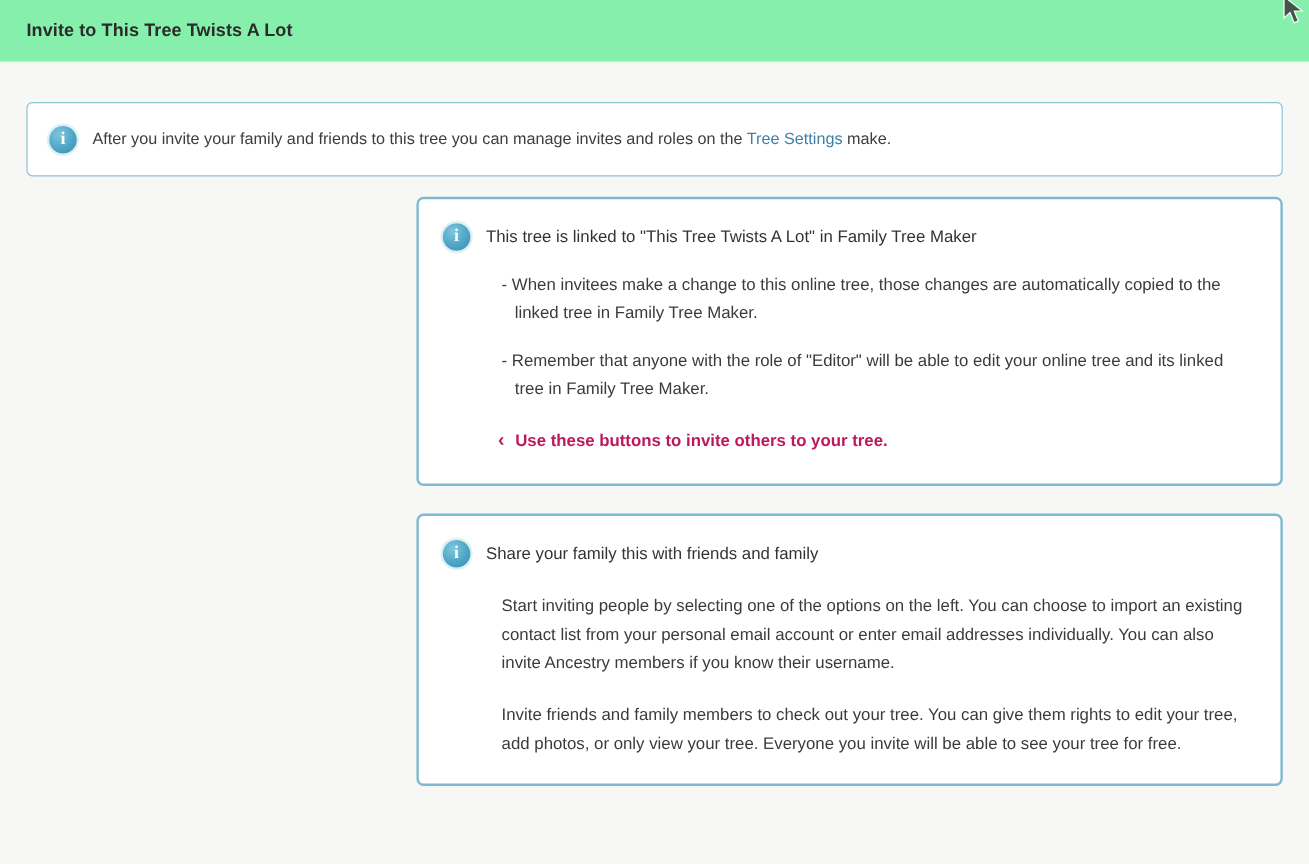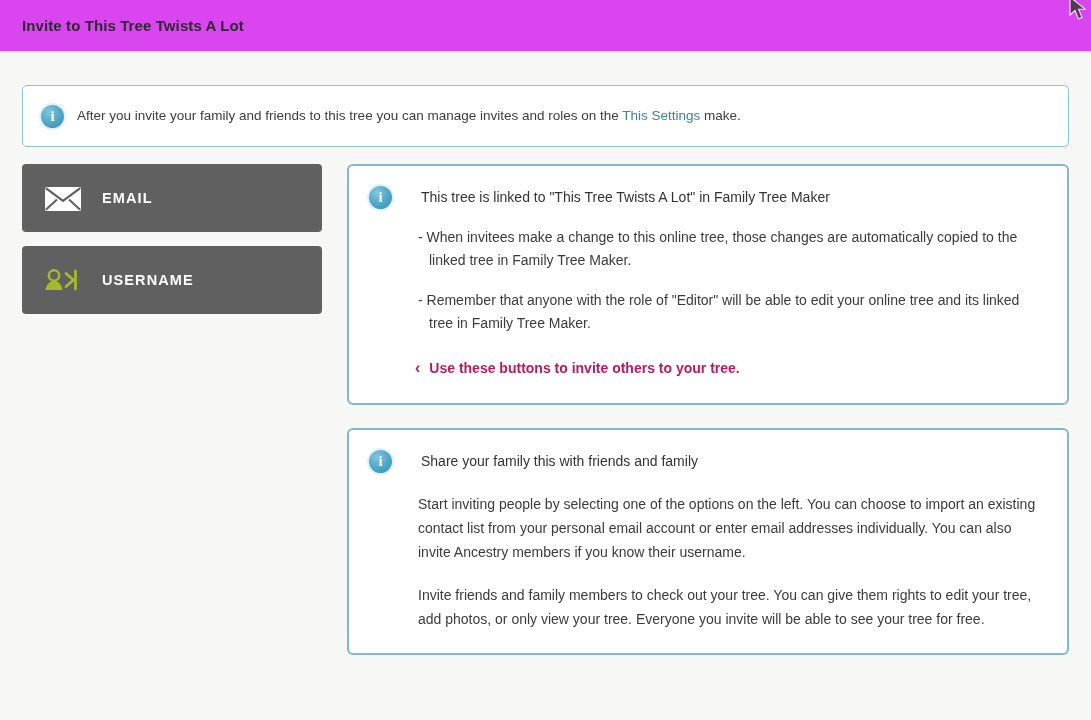--- a/index.html
+++ b/index.html
@@ -14,21 +14,21 @@
     overflow: hidden;
     position: relative;
   }
 
   
   .titlebar {
     position: absolute;
     left: 0; top: 0;
     width: 1091px;
     height: 52px;
-    background: #d946ef;
+    background: #86efac;
     border-bottom: 1px solid #e3e3e0;
     box-sizing: border-box;
   }
   .titlebar-text {
     position: absolute;
     left: 22px;
     top: 17px;
     font-size: 15px;
     font-weight: bold;
     color: #2b2b2b;
@@ -147,21 +147,21 @@
     padding: 20px 24px 22px 20px;
     margin-bottom: 23px;
   }
   .panel-head {
     display: flex;
     align-items: flex-start;
   }
   .panel-head-text {
     font-size: 14px;
     color: #333333;
-    margin-left: 29px;
+    margin-left: 13px;
     line-height: 1.35;
     padding-top: 2px;
   }
   .bullet {
     font-size: 14px;
     color: #3b3b3b;
     line-height: 1.65;
     margin: 17px 0 0 49px;
     padding-left: 11px;
     text-indent: -11px;
@@ -192,45 +192,23 @@
   <div class="titlebar-text">Invite to This Tree Twists A Lot</div>
   <svg class="cursor-arrow" viewBox="0 0 22 26">
     <path d="M3 1 L3 19 L8 14.5 L11.5 23 L15 21.4 L11.6 13.3 L18 13 Z" fill="#3a3a3a" stroke="#ffffff" stroke-width="1.1"></path>
   </svg>
 </div>
 
 <div class="page">
 
   <div class="notice">
     <div class="info-icon">i</div>
-    <div class="notice-text"><span>After you invite your family and friends to this tree you can manage invites and roles on the </span><a href="#" class="link">This Settings</a><span> make.</span></div>
+    <div class="notice-text"><span>After you invite your family and friends to this tree you can manage invites and roles on the </span><a href="#" class="link">Tree Settings</a><span> make.</span></div>
   </div>
 
-  <div class="left-col">
-
-    <button class="opt-btn">
-      <svg class="icon-slot" viewBox="0 0 42 30">
-        <rect x="3" y="4" width="36" height="24" rx="1.5" fill="#ffffff"></rect>
-        <path d="M3.8 5.2 L21 18 L38.2 5.2" fill="none" stroke="#606060" stroke-width="2.2"></path>
-        <path d="M3.8 26.8 L15 16.5 M38.2 26.8 L27 16.5" fill="none" stroke="#606060" stroke-width="2"></path>
-      </svg>
-      <span class="opt-label">EMAIL</span>
-    </button>
-
-    <button class="opt-btn">
-      <svg class="icon-slot" viewBox="0 0 42 30">
-        <circle cx="12" cy="10.5" r="5.2" fill="none" stroke="#a8b82c" stroke-width="2.6"></circle>
-        <path d="M3.5 25 C4.6 18.6 8.2 16 12 16 C15.8 16 19.4 18.6 20.5 25 Z" fill="#a8b82c"></path>
-        <path d="M24 8.5 L31.5 15 L24 21.5" fill="none" stroke="#a8b82c" stroke-width="2.8" stroke-linecap="round" stroke-linejoin="round"></path>
-        <path d="M33.5 6 L33.5 24" fill="none" stroke="#a8b82c" stroke-width="2.8" stroke-linecap="round"></path>
-      </svg>
-      <span class="opt-label">USERNAME</span>
-    </button>
-
-  </div>
 
   <div class="right-col">
 
     <div class="panel">
       <div class="panel-head">
         <div class="info-icon">i</div>
         <div class="panel-head-text">This tree is linked to "This Tree Twists A Lot" in Family Tree Maker</div>
       </div>
       <div class="bullet">- When invitees make a change to this online tree, those changes are automatically copied to the linked tree in Family Tree Maker.</div>
       <div class="bullet">- Remember that anyone with the role of "Editor" will be able to edit your online tree and its linked tree in Family Tree Maker.</div>

